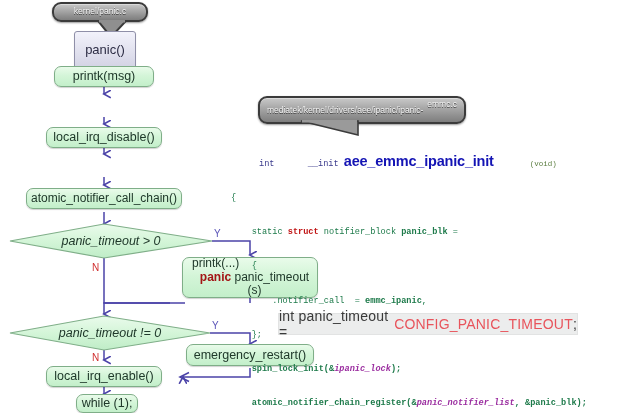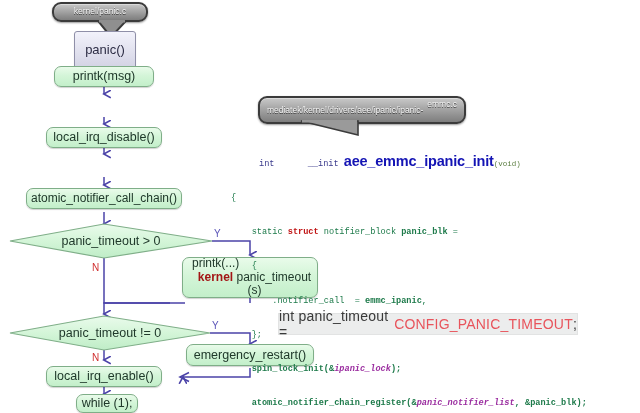--- a/index.html
+++ b/index.html
@@ -24,21 +24,21 @@
   }
   .proc.small{font-size:12px;}
   .start{
     background:linear-gradient(to bottom,#f2f2fb 0%,#e2e2ef 50%,#d2d2e4 100%);
     border:1px solid #8f8fa8;border-radius:3px;
     box-shadow:0 1px 1px rgba(0,0,0,.18);
     font-size:13px;color:#2c2c44;
   }
 
   
-  .diamond{position:absolute;}
+  .diamond{position:absolute;font-style:italic;}
   .diamond .dlabel{
     position:absolute;inset:0;display:flex;align-items:center;justify-content:center;
     font-size:12.5px;color:#20392b;
   }
 
   
   .callout{
     position:absolute;box-sizing:border-box;
     background:linear-gradient(to bottom,#c9c9c9 0%,#a9a9a9 40%,#8f8f8f 75%,#7e7e7e 100%);
     border:2px solid #3b3b3b;border-radius:9px;
@@ -64,21 +64,21 @@
     font-family:"Liberation Mono","DejaVu Sans Mono",monospace;
     font-size:8.6px;line-height:11.4px;white-space:pre;color:#1d7a4a;
   }
   .code .ln{display:block;}
   .c-type{color:#3a3a8c;margin-left:28px;}
   .c-fn{color:#1414b4;font-weight:bold;font-family:"Liberation Sans",sans-serif;font-size:14.5px;letter-spacing:-.2px;}
   .c-kw{color:#c01414;font-weight:bold;}
   .c-b{font-weight:bold;}
   .c-arg{color:#9b2ea0;font-weight:bold;font-style:italic;}
   .c-plain{color:#1d7a4a;}
-  .c-small{color:#5a7d3f;font-size:7.5px;}
+  .c-small{color:#5a7d3f;font-size:7.5px;padding-left:36px;}
 
   .lbl{position:absolute;font-size:10px;}
   .lbl.y{color:#5b55b8;}
   .lbl.n{color:#d03030;}
 
   .delaykw{color:#a31515;font-weight:bold;}
 
   svg.wires{position:absolute;left:0;top:0;width:640px;height:413px;overflow:visible;}
 </style>
 </head>
@@ -174,21 +174,21 @@
 
   <div class="diamond" style="left:10px;top:316px;width:200px;height:34px;">
     <div class="dlabel">panic_timeout != 0</div>
   </div>
   <div class="lbl y" style="left:212px;top:320px;">Y</div>
   <div class="lbl n" style="left:92px;top:352px;">N</div>
 
   <div class="node proc" style="left:182px;top:257px;width:136px;height:41px;flex-direction:column;align-items:flex-start;justify-content:center;padding-left:9px;">
     <span style="font-size:12px;">printk(...)</span>
     <span style="font-size:12px;">
-      <span class="delaykw">kernel</span><span> panic_timeout (s)</span>
+      <span class="delaykw">panic</span><span> panic_timeout (s)</span>
     </span>
   </div>
 
   <div class="node proc" style="left:186px;top:344px;width:128px;height:22px;">
     <span>emergency_restart()</span>
   </div>
 
   <div class="node proc" style="left:46px;top:366px;width:116px;height:21px;">
     <span>local_irq_enable()</span>
   </div>

